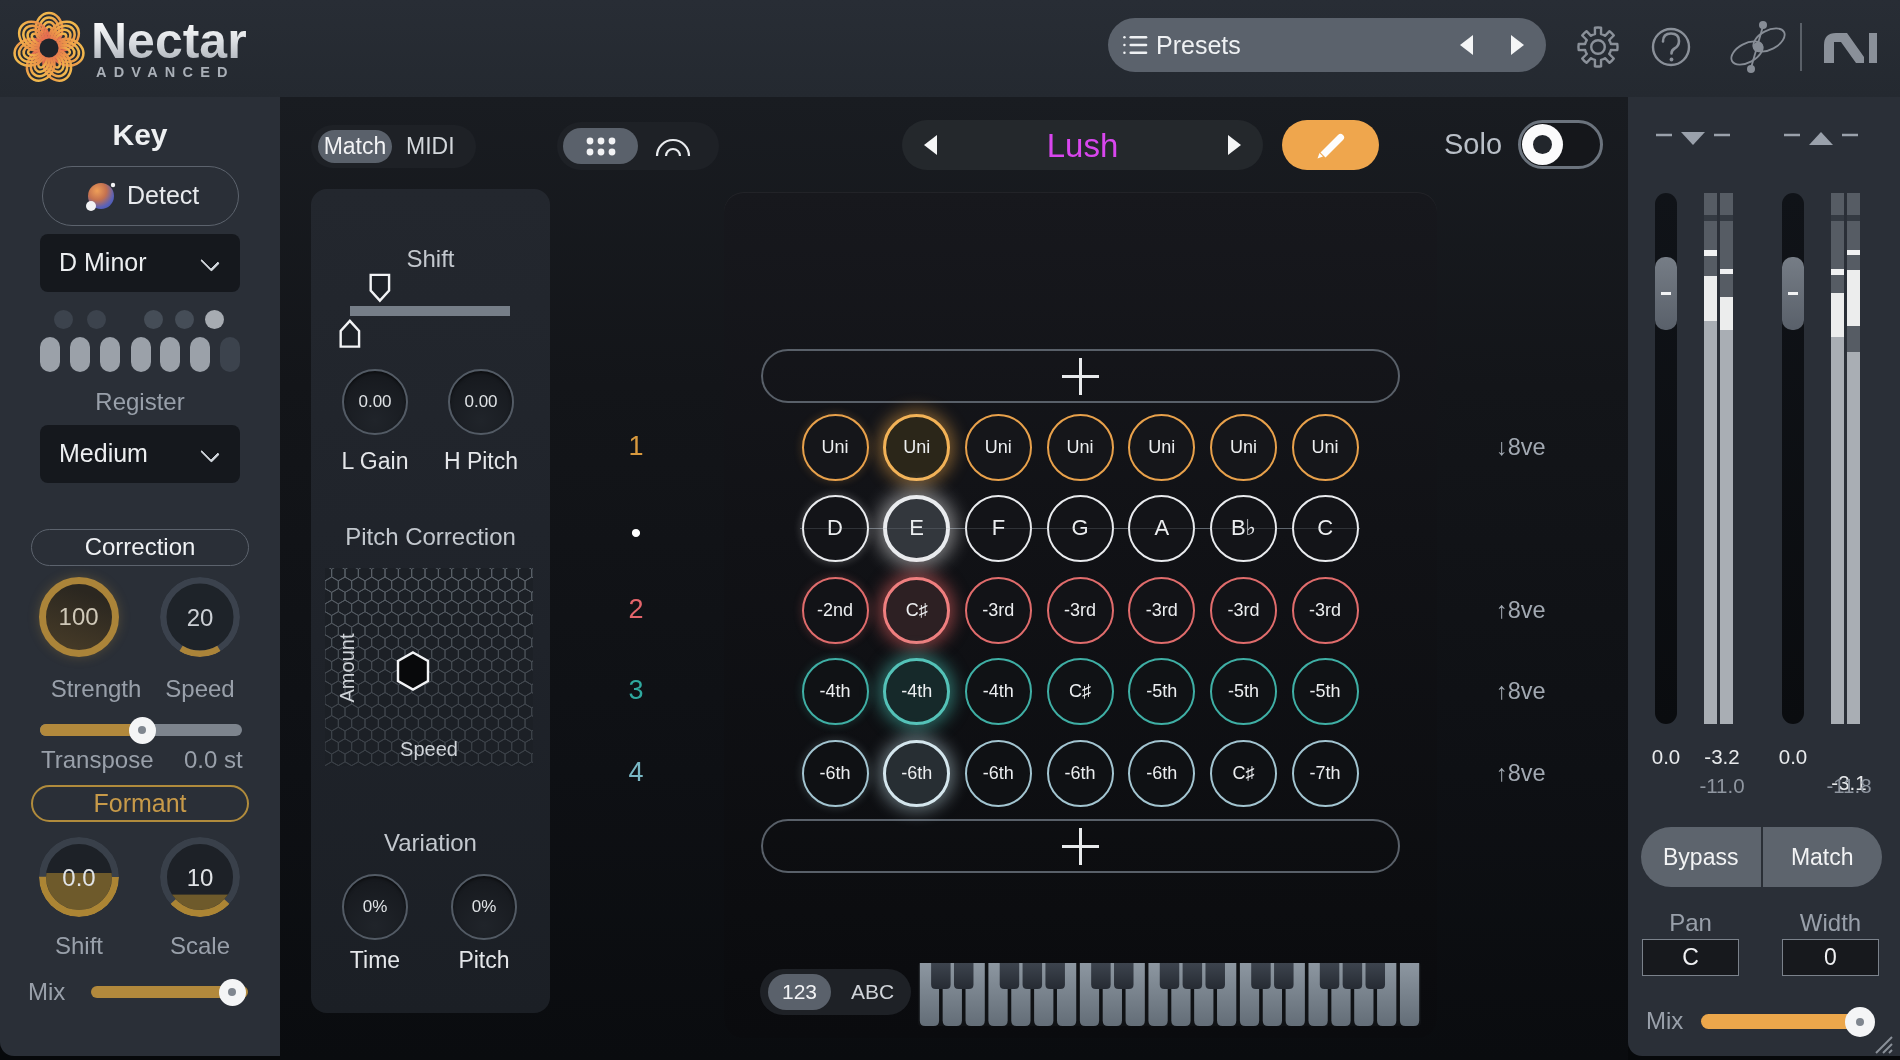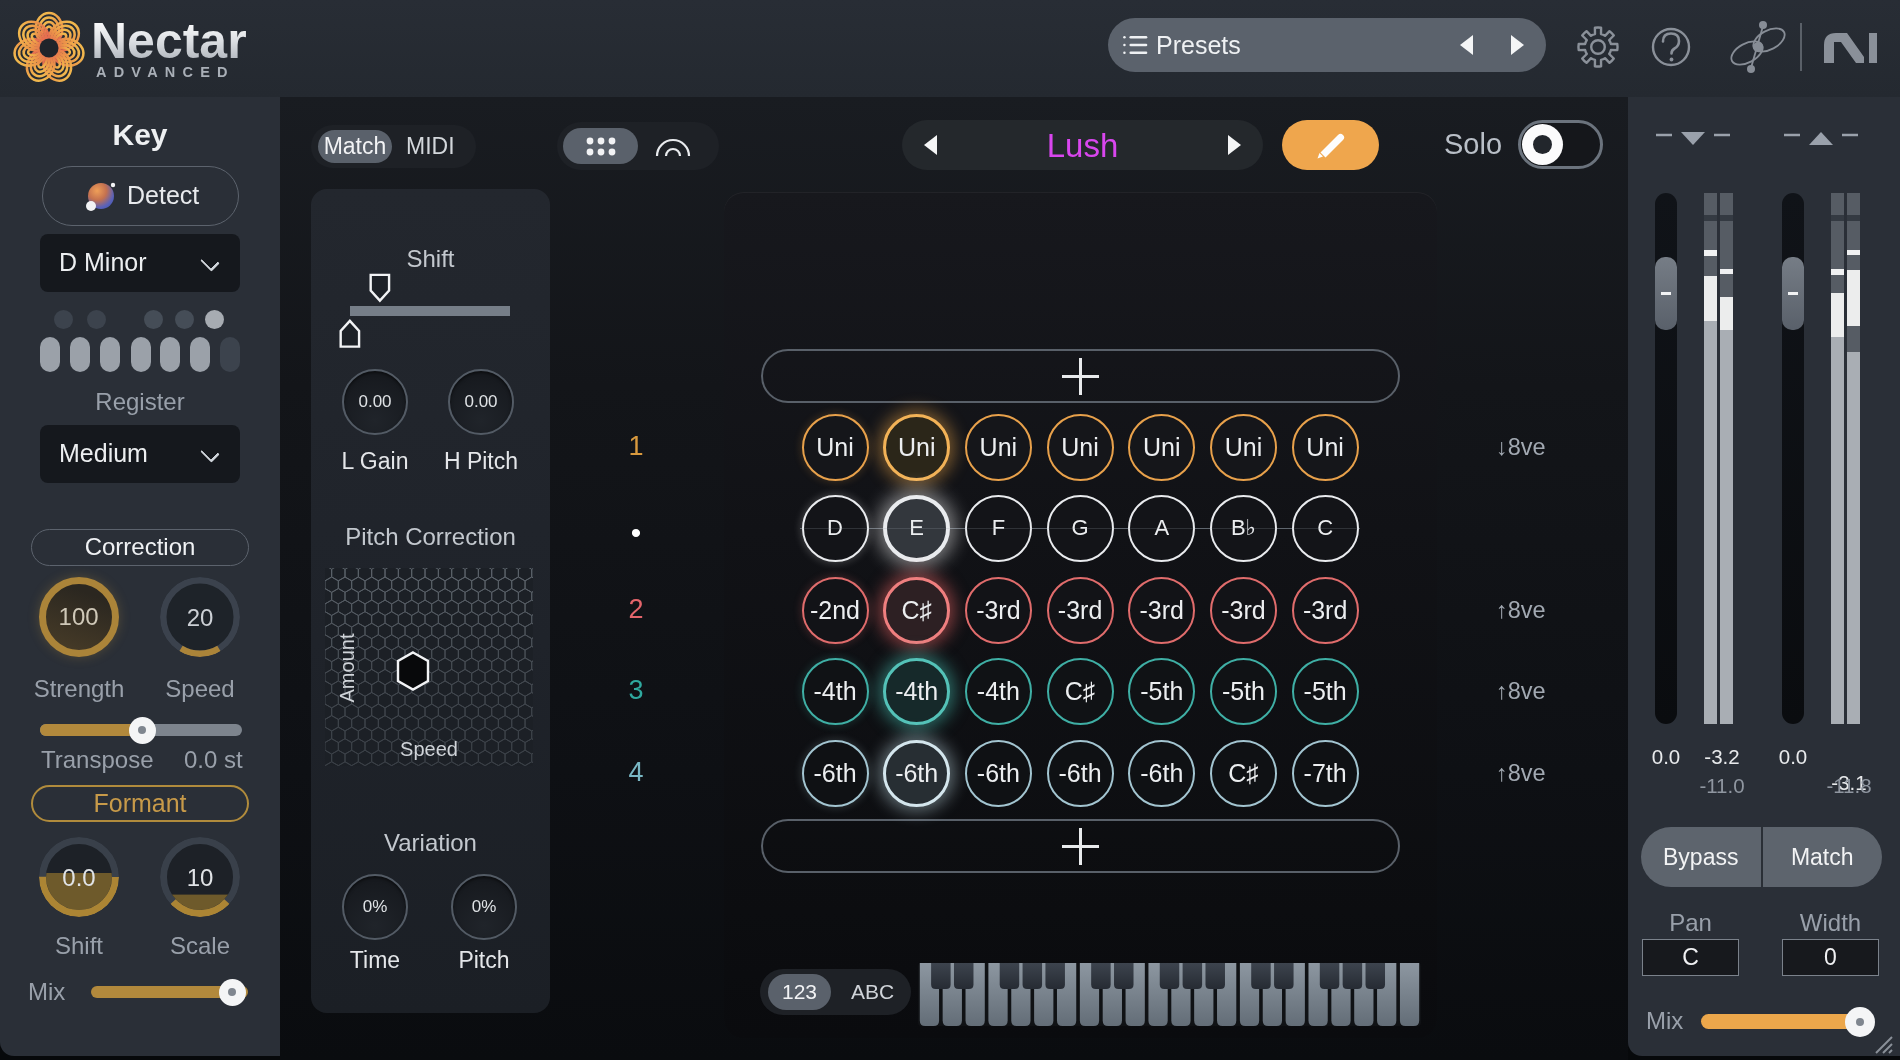--- a/index.html
+++ b/index.html
@@ -54,21 +54,21 @@
 #solotog { left:1238px; top:23px; width:85px; height:49px; border:3px solid #6b737d; border-radius:25px; background:#15171b; }
 #solotog .kn { position:absolute; left:1px; top:1px; width:41px; height:41px; border-radius:50%; background:#fbfbfc; }
 #solotog .kn:after { content:""; position:absolute; left:11px; top:11px; width:19px; height:19px; border-radius:50%; background:#22262c; }
 #hpanel { left:444px; top:95px; width:713px; height:846px; border-radius:20px;
   background:linear-gradient(180deg,#17181d 0%,#111216 40%,#0c0d10 85%,#0a0b0e 100%);
   box-shadow:inset 0 1px 0 rgba(255,255,255,.05); }
 .plus { position:absolute; left:37px; width:639px; height:54px; border:2px solid #596069; border-radius:27px; }
 .plus:before { content:""; position:absolute; left:50%; top:50%; width:37px; height:3px; margin-left:-18.5px; margin-top:-1.5px; background:#e8eaec; }
 .plus:after { content:""; position:absolute; left:50%; top:50%; width:3px; height:37px; margin-left:-1.5px; margin-top:-18.5px; background:#e8eaec; }
 .crow { position:absolute; left:77.5px; display:flex; column-gap:14.7px; z-index:2; }
-.crow .c { width:67px; height:67px; border-radius:50%; display:flex; align-items:center; justify-content:center; font-size:25px; color:#eceef0; border:2px solid; flex:none; }
+.crow .c { width:67px; height:67px; border-radius:50%; display:flex; align-items:center; justify-content:center; font-size:18px; color:#eceef0; border:2px solid; flex:none; }
 .r1 .c { border-color:#e8a14b; background:#15161a; }
 .r1 .c.first { box-shadow:0 0 9px 1px rgba(238,166,70,.2); }
 .r1 .c.sel { border-color:#f2b257; border-width:3px; background:#2b2619; box-shadow:0 0 16px 5px rgba(238,166,70,.45); }
 .rn .c { border-color:#e9ebee; background:#131418; font-size:22px; }
 .rn .c.first { box-shadow:0 0 9px 1px rgba(255,255,255,.22); }
 .rn .c.sel { border-width:4.5px; background:#33373d; box-shadow:0 0 18px 6px rgba(255,255,255,.45); }
 .r2 .c { border-color:#e06c6c; background:#121317; }
 .r2 .c.first { box-shadow:0 0 9px 1px rgba(230,110,110,.22); }
 .r2 .c.sel { border-color:#ef7f7f; border-width:3px; background:#2d2023; box-shadow:0 0 16px 5px rgba(235,100,100,.5); }
 .r3 .c { border-color:#3fafa5; background:#101215; }
@@ -230,21 +230,21 @@
     </div>
     <div id="correction">Correction</div>
     <div class="knob" style="left:38.6px;top:480px;width:80px;height:80px;border:7px solid #ab8439;background:linear-gradient(200deg,#2b2720 20%,#453a27 90%);box-shadow:0 0 12px rgba(180,140,60,.3);">
       <div class="kv" style="top:19px;font-size:24px;color:#cfc8b8;">100</div>
     </div>
     <svg class="knob" style="left:160px;top:480px;" width="80" height="80" viewBox="0 0 80 80">
       <circle cx="40" cy="40" r="36.75" fill="#1e2329" stroke="#3b424d" stroke-width="6.5"></circle>
       <circle cx="40" cy="40" r="36.75" fill="none" stroke="#ab8439" stroke-width="6.5" stroke-dasharray="39.8 230.9" transform="rotate(59.0 40 40)"></circle>
       <text x="40" y="48.5" text-anchor="middle" font-size="24" fill="#ccd0d5" font-family="Liberation Sans">20</text>
     </svg>
-    <div class="knoblbl" style="left:19px;top:578px;">Strength</div>
+    <div class="knoblbl" style="left:36px;top:578px;">Strength</div>
     <div class="knoblbl" style="left:140px;top:578px;">Speed</div>
     <div class="slider" style="left:40px;top:627px;width:202px;background:#7d848d;"></div>
     <div class="slider" style="left:40px;top:627px;width:102px;background:#b2893c;"></div>
     <div class="sthumb" style="left:128.5px;top:619.5px;"></div>
     <div class="lbl" style="left:41px;top:649px;">Transpose</div>
     <div class="lbl" style="left:184px;top:649px;">0.0 st</div>
     <div id="formant">Formant</div>
     <svg class="knob" style="left:38.6px;top:740px;" width="80" height="80" viewBox="0 0 80 80">
       <defs>
         <clipPath id="ck78780">

